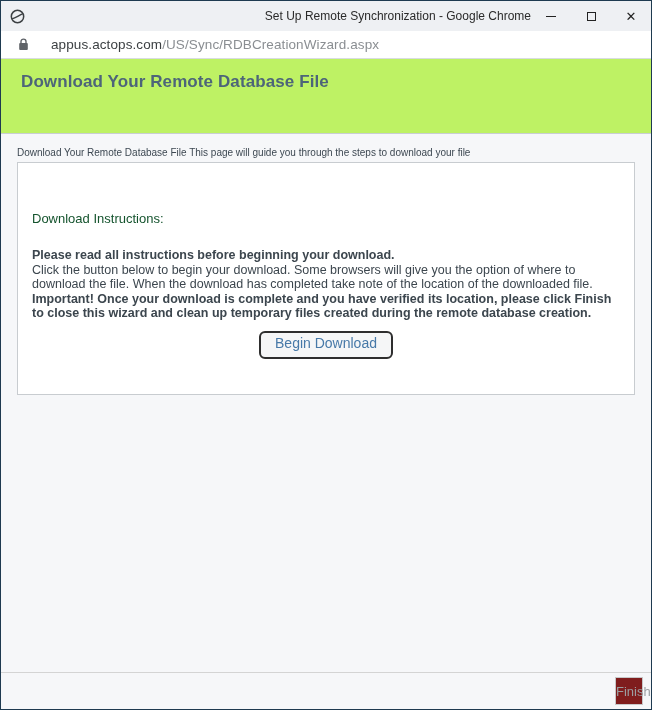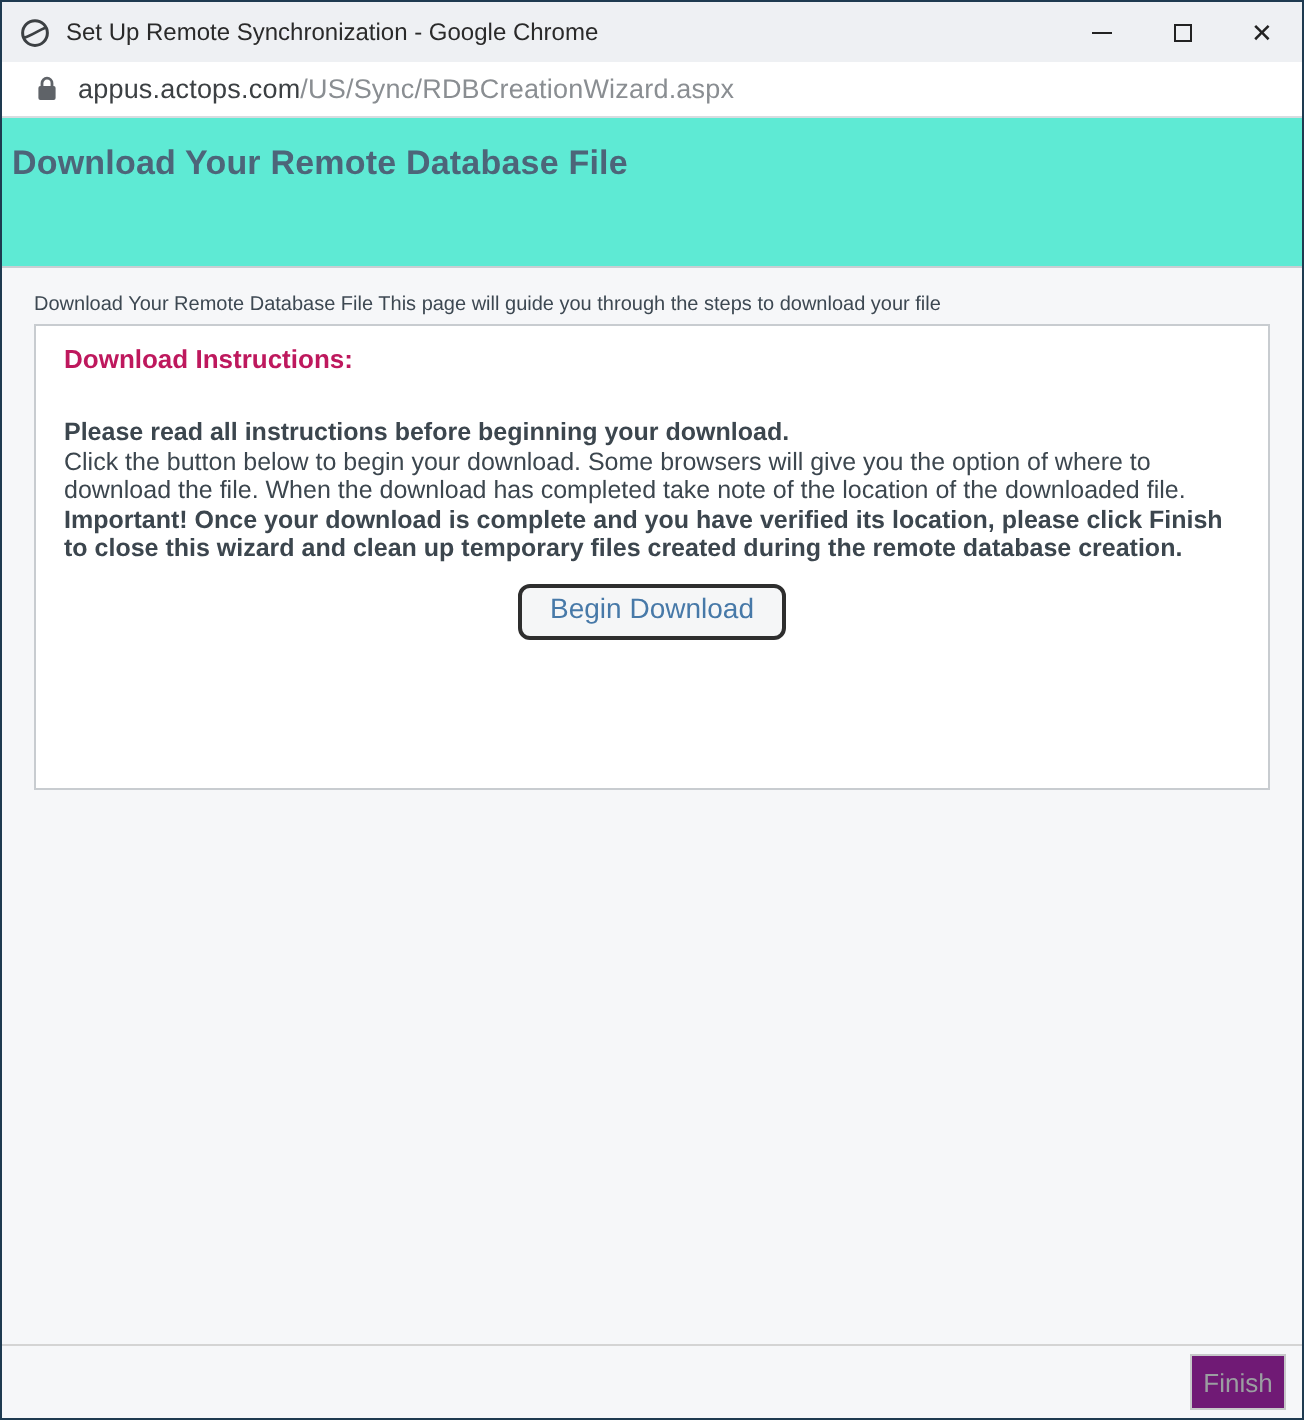--- a/index.html
+++ b/index.html
@@ -21,50 +21,52 @@
     height: 30px; flex: 0 0 30px;
     background: #eef0f3;
     display: flex; align-items: center;
     padding-left: 9px;
   }
   .app-icon { width: 15px; height: 15px; flex: 0 0 15px; margin-right: 8px; }
   .title-text {
     font-size: 12px; color: #2a2a2a;
     white-space: nowrap; overflow: hidden;
     flex: 1 1 auto;
+    text-align: right;
   }
   .win-controls { display: flex; align-items: stretch; height: 100%; }
   .win-btn {
     width: 40px; height: 100%;
     display: flex; align-items: center; justify-content: center;
     color: #222; cursor: default;
   }
   .min-glyph { width: 10px; height: 1px; background: #222; display: block; }
   .max-glyph { width: 9px; height: 9px; border: 1px solid #222; display: block; }
   .close-glyph { font-size: 13px; line-height: 1; color: #222; }
 
   
   .urlbar {
     height: 28px; flex: 0 0 28px;
     background: #ffffff;
     border-bottom: 1px solid #d8dce0;
     display: flex; align-items: center;
     padding-left: 17px;
+    gap: 12px;
   }
   .lock-icon { width: 11px; height: 13px; margin-right: 10px; flex: 0 0 11px; }
   .url-text { font-size: 13.5px; letter-spacing: .1px; white-space: nowrap; }
   .url-domain { color: #3c4043; }
   .url-path { color: #8a8e92; }
 
   
   .page-header {
     flex: 0 0 75px; height: 75px;
-    background: #5eead4;
+    background: #bef264;
     border-bottom: 1px solid #c9ced3;
-    padding: 13px 16px 0 5px;
+    padding: 13px 16px 0 20px;
   }
   .page-title {
     font-size: 17px; font-weight: bold; color: #4d6579;
     letter-spacing: .1px;
   }
 
   
   .main {
     flex: 1 1 auto;
     background: #f6f7f9;
@@ -77,21 +79,21 @@
   }
   .instruction-box {
     background: #ffffff;
     border: 1px solid #c8ccd0;
     height: 233px;
     padding: 9px 14px;
     color: #3c464e;
     font-size: 12.5px;
     line-height: 1.16;
   }
-  .box-title { font-size: 13px; font-weight: bold; color: #be185d; margin-bottom: 22px; }
+  .box-title { font-size: 13px; font-weight: normal; color: #14532d; margin-bottom: 22px; margin-top: 39px; }
   .lead { font-weight: bold; }
   .body-text { }
   .important-text { margin-bottom: 10px; font-weight: bold; }
   .btn-row { text-align: center; margin-top: 10px; }
   .begin-btn {
     font-family: "Liberation Sans", sans-serif;
     font-size: 14px;
     color: #4779a8;
     background: #f5f6f7;
     border: 2px solid #2e2e2e;
@@ -103,22 +105,22 @@
   
   .footer {
     flex: 0 0 37px; height: 37px;
     border-top: 1px solid #d4d4d4;
     background: #f6f7f9;
     display: flex; align-items: center; justify-content: flex-end;
     padding-right: 8px;
   }
   .finish-btn {
     font-family: "Liberation Sans", sans-serif;
-    width: 48px; height: 28px;
-    background: #701a75;
+    width: 28px; height: 28px;
+    background: #7f1d1d;
     border: 1px solid #c7c8c9;
     color: #9b9ea1;
     font-size: 13px;
     cursor: default;
   }
 </style>
 </head>
 <body>
 
 <div class="window">

